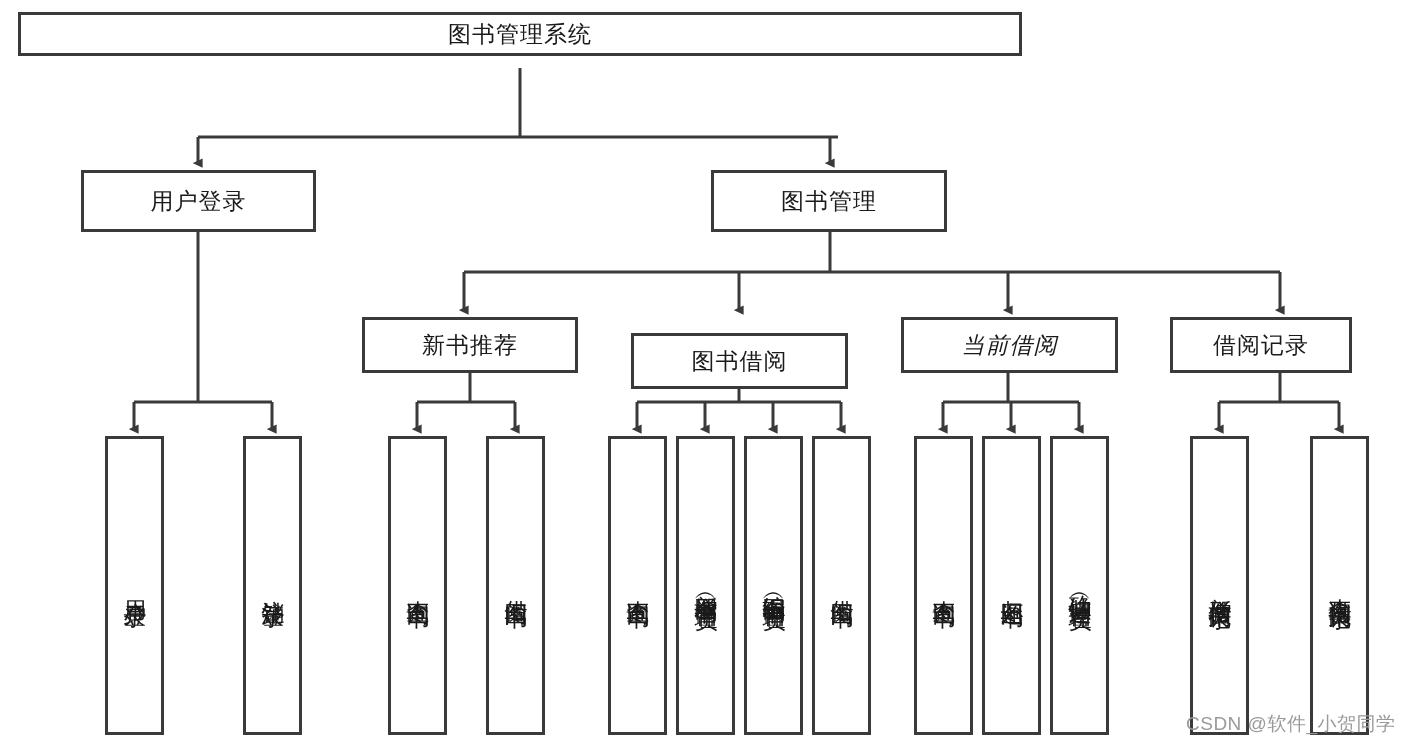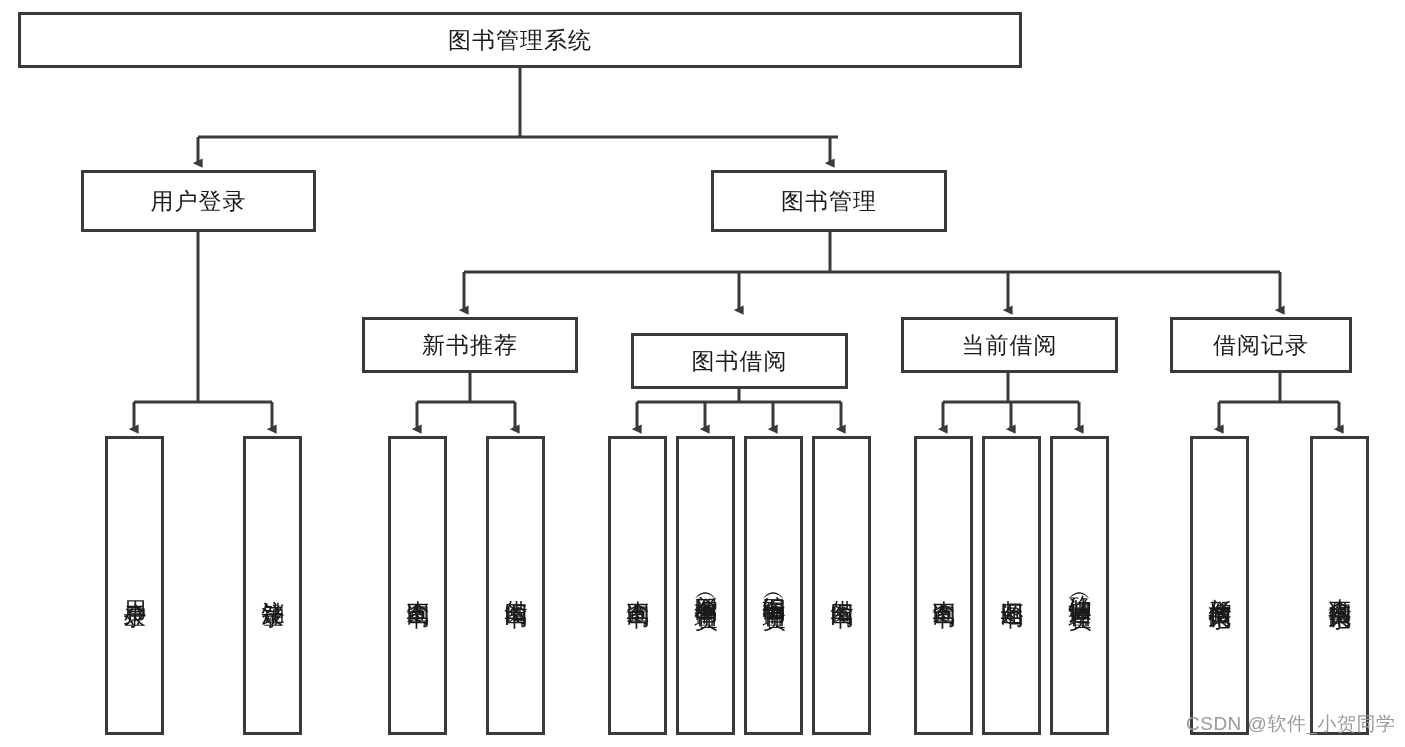--- a/index.html
+++ b/index.html
@@ -116,38 +116,38 @@
       <path d="M1011,402 L1011,429" marker-end="url(#arrow)"></path>
       <path d="M1079,402 L1079,429" marker-end="url(#arrow)"></path>
 
       <path d="M1280,373 L1280,402"></path>
       <path d="M1219,402 L1339,402"></path>
       <path d="M1219,402 L1219,429" marker-end="url(#arrow)"></path>
       <path d="M1339,402 L1339,429" marker-end="url(#arrow)"></path>
     </g>
   </svg>
 
-  <div class="node horiz" style="left:18px; top:12px; width:1004px; height:56px;">
+  <div class="node horiz" style="left:18px; top:12px; width:1004px; height:44px;">
     <span>图书管理系统</span>
   </div>
 
   <div class="node horiz" style="left:81px; top:170px; width:235px; height:62px;">
     <span>用户登录</span>
   </div>
   <div class="node horiz" style="left:362px; top:317px; width:216px; height:56px;">
     <span>新书推荐</span>
   </div>
 
   <div class="node horiz" style="left:711px; top:170px; width:236px; height:62px;">
     <span>图书管理</span>
   </div>
   <div class="node horiz" style="left:631px; top:317px; width:217px; height:56px;margin-top:16px;">
     <span>图书借阅</span>
   </div>
-  <div class="node horiz" style="left:901px; top:317px; width:217px; height:56px;">
+  <div class="node horiz" style="left:901px; top:317px; width:217px; height:56px;font-style:italic;">
     <span>当前借阅</span>
   </div>
   <div class="node horiz" style="left:1170px; top:317px; width:182px; height:56px;">
     <span>借阅记录</span>
   </div>
 
   <div class="node vert" style="left:105px; top:436px; width:59px; height:299px;">
     <span class="vtext">用户登录</span>
   </div>
   <div class="node vert" style="left:243px; top:436px; width:59px; height:299px;">

